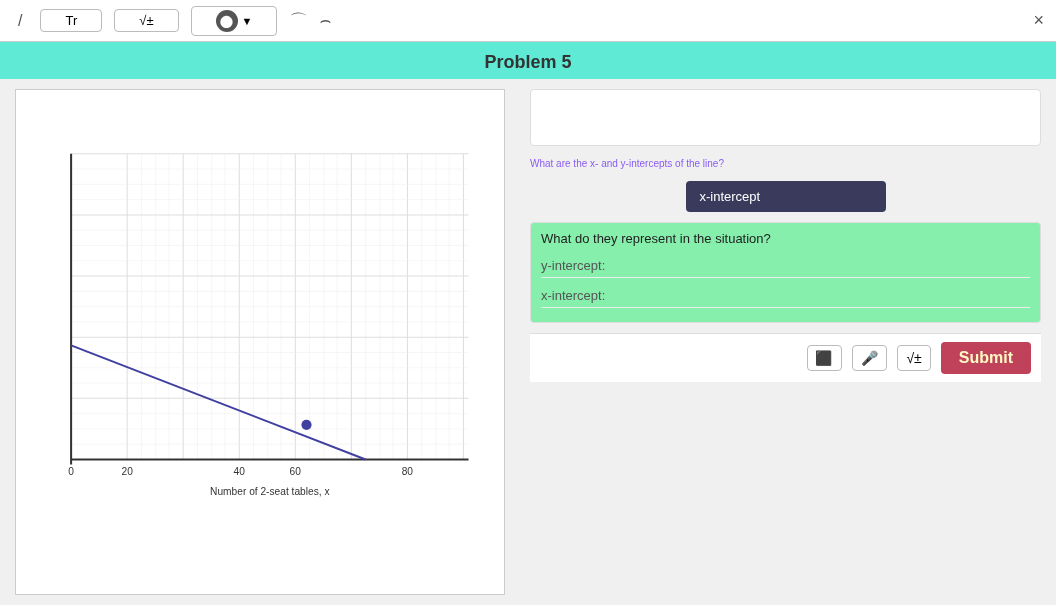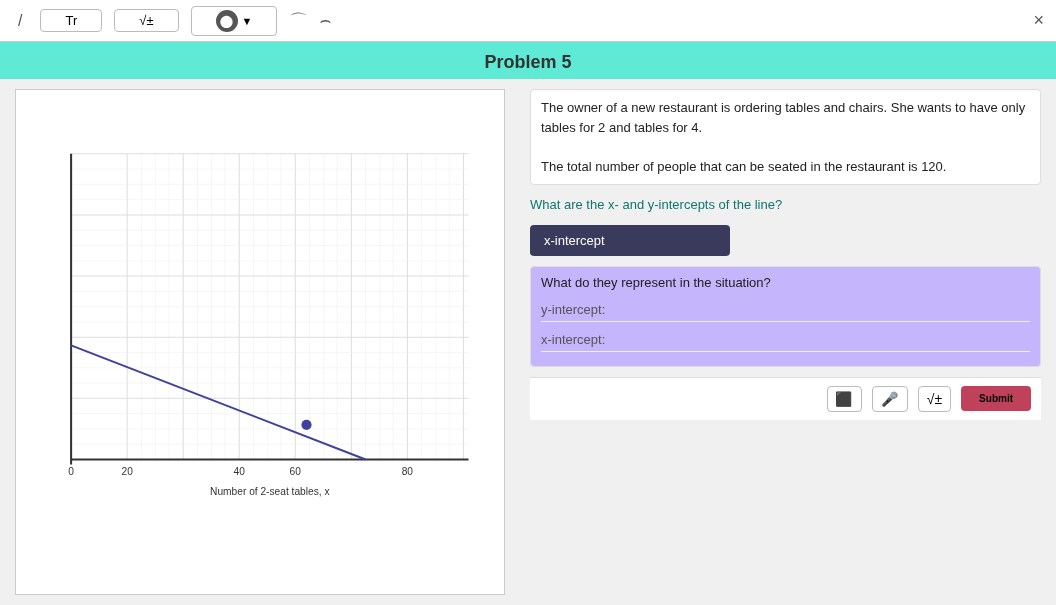--- a/index.html
+++ b/index.html
@@ -76,45 +76,46 @@
       font-size: 13px;
       color: #222;
       line-height: 1.5;
       background: #fff;
       border: 1px solid #ddd;
       padding: 8px 10px;
       border-radius: 4px;
     }
 
     .question-text {
-      font-size: 13px;
-      color: #0f766e;
+      font-size: 10px;
+      color: #8b5cf6;
       line-height: 1.5;
     }
 
     .intercept-buttons {
       display: flex;
       flex-direction: column;
       gap: 4px;
+      align-items: center;
     }
 
     .intercept-btn {
       background: #3a3a5c;
       color: #fff;
       border: none;
       border-radius: 4px;
       padding: 8px 14px;
       font-size: 13px;
       cursor: pointer;
       text-align: left;
       width: 200px;
     }
 
     .situation-section {
-      background: #c4b5fd;
+      background: #86efac;
       border: 1px solid #ddd;
       border-radius: 4px;
       padding: 8px 10px;
     }
 
     .situation-title {
       font-size: 13px;
       color: #222;
       margin-bottom: 8px;
     }
@@ -141,25 +142,25 @@
       background: none;
       border: 1px solid #bbb;
       border-radius: 4px;
       padding: 4px 8px;
       cursor: pointer;
       font-size: 14px;
     }
 
     .submit-btn {
       background: #c0415a;
-      color: #000000;
+      color: #fef9c3;
       border: none;
       border-radius: 4px;
       padding: 7px 18px;
-      font-size: 10px;
+      font-size: 16px;
       font-weight: bold;
       cursor: pointer;
     }
 
     .slash-btn {
       font-size: 16px;
       color: #555;
       cursor: pointer;
       padding: 2px 6px;
     }
@@ -273,23 +274,21 @@
 
       <text x="-155" y="-12" font-size="10" fill="#333" transform="rotate(-90)" text-anchor="middle">Number of 4-seat tables</text>
 
       <text x="200" y="345" font-size="10" fill="#333" text-anchor="middle">Number of 2-seat tables, x</text>
     </svg>
   </div>
 
   <div class="right-panel">
 
     <div class="problem-text">
-      <span>The owner of a new restaurant is ordering tables and chairs. She wants to have only tables for 2 and tables for 4.</span>
       <br><br>
-      <span>The total number of people that can be seated in the restaurant is 120.</span>
     </div>
 
     <div class="question-text">What are the x- and y-intercepts of the line?</div>
 
     <div class="intercept-buttons">
       <button class="intercept-btn">x-intercept</button>
     </div>
 
     <div class="situation-section">
       <div class="situation-title">What do they represent in the situation?</div>

